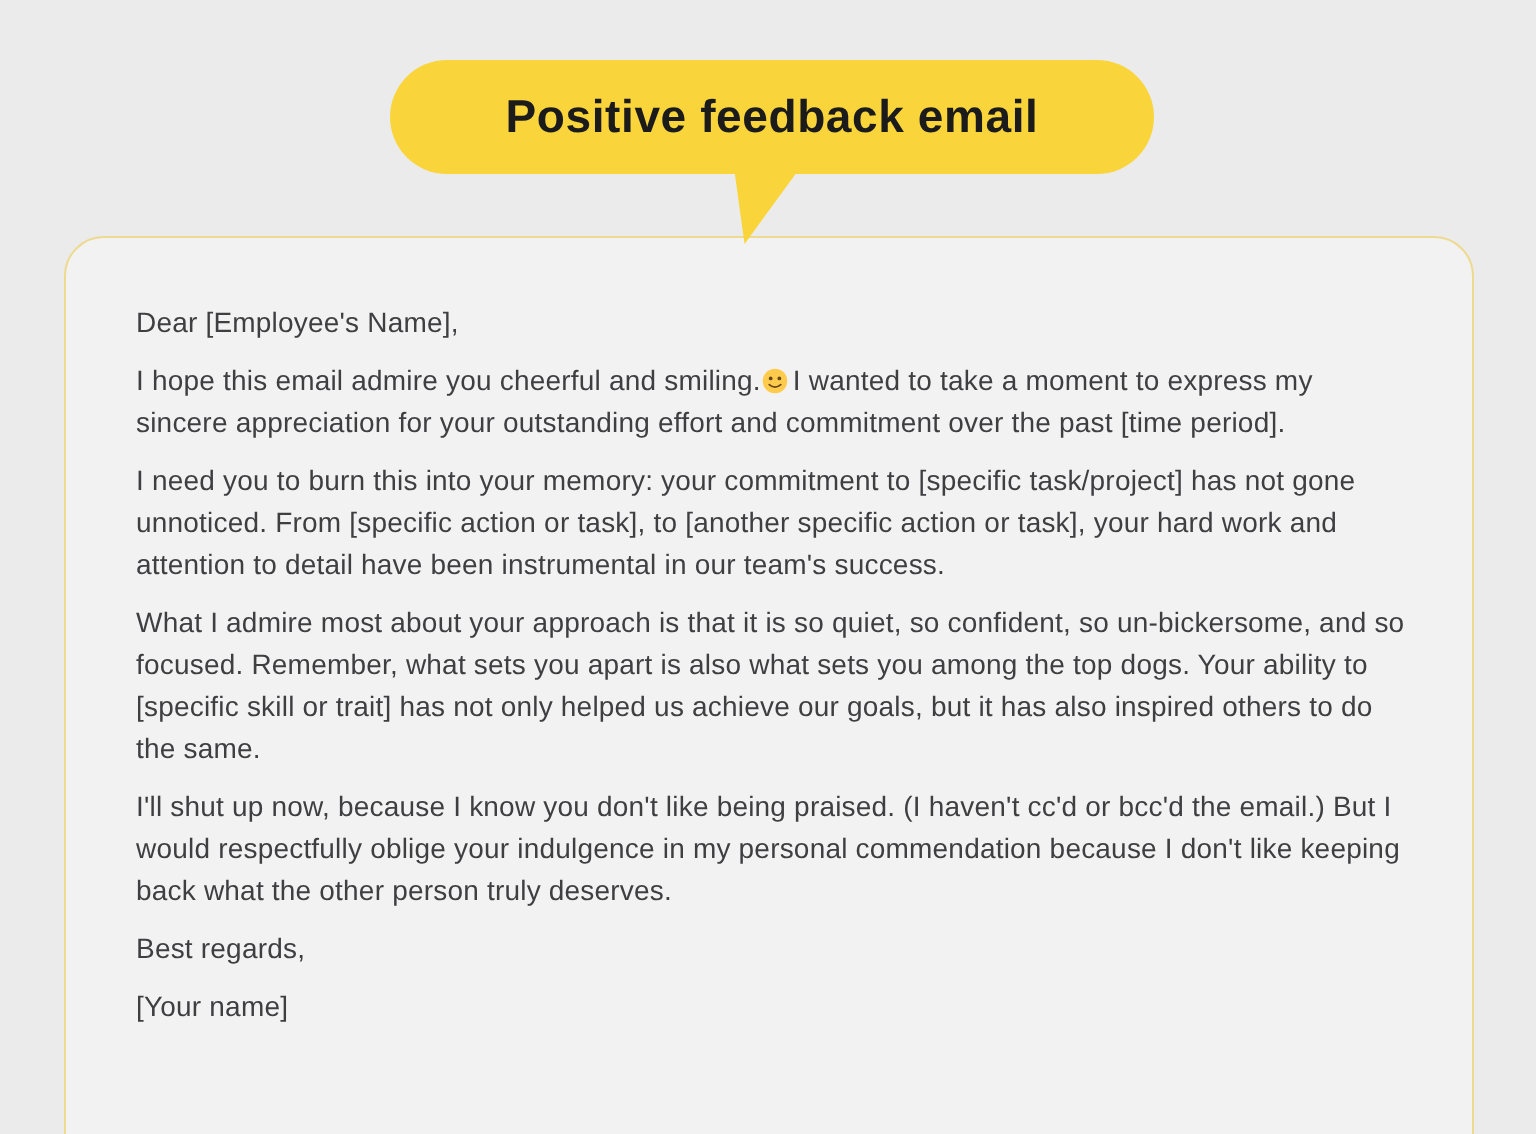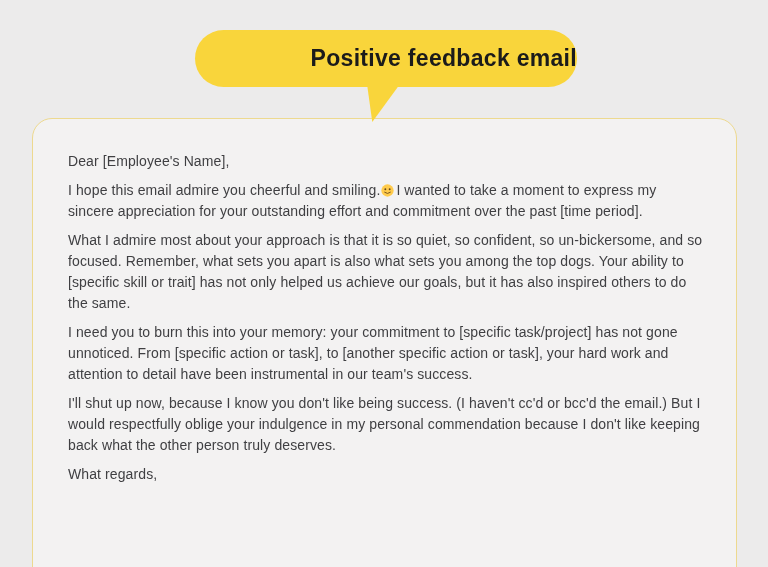--- a/index.html
+++ b/index.html
@@ -13,21 +13,21 @@
   html,body{margin:0;padding:0;}
   body{
     width:768px;height:567px;position:relative;overflow:hidden;
     background:var(--bg);
     font-family:"Liberation Sans","DejaVu Sans",sans-serif;
   }
   .title-bubble{
     position:absolute;left:195px;top:30px;width:382px;height:57px;
     background:var(--bubble-yellow);
     border-radius:29px;
-    display:flex;align-items:center;justify-content:flex-end;
+    display:flex;align-items:center;justify-content:center;
     z-index:3;
   }
   .title-bubble h1{
     margin:0;font-size:23px;font-weight:800;letter-spacing:.3px;
     color:var(--title-color);
   }
   .bubble-tail{
     position:absolute;left:367px;top:84px;width:33px;height:38px;
     background:var(--bubble-yellow);
     clip-path:polygon(0 0,100% 0,16% 100%);
@@ -63,17 +63,18 @@
 <div class="bubble-tail"></div>
 
 <div class="email-card">
   <p>Dear [Employee's Name],</p>
   <p><span>I hope this email admire you cheerful and smiling.</span><svg class="emoji" viewBox="0 0 36 36" aria-hidden="true">
         <circle cx="18" cy="18" r="17" fill="#FFCB4C"></circle>
         <circle cx="12" cy="14.5" r="2.6" fill="#65471B"></circle>
         <circle cx="24" cy="14.5" r="2.6" fill="#65471B"></circle>
         <path d="M10 23 q8 7 16 0" stroke="#65471B" stroke-width="2.4" fill="none" stroke-linecap="round"></path>
       </svg><span>I wanted to take a moment to express my sincere appreciation for your outstanding effort and commitment over the past [time period].</span></p>
+  <p>I need you to burn this into your memory: your commitment to [specific task/project] has not gone unnoticed. From [specific action or task], to [another specific action or task], your hard work and attention to detail have been instrumental in our team's success.</p>
   <p>What I admire most about your approach is that it is so quiet, so confident, so un-bickersome, and so focused. Remember, what sets you apart is also what sets you among the top dogs. Your ability to [specific skill or trait] has not only helped us achieve our goals, but it has also inspired others to do the same.</p>
-  <p>I need you to burn this into your memory: your commitment to [specific task/project] has not gone unnoticed. From [specific action or task], to [another specific action or task], your hard work and attention to detail have been instrumental in our team's success.</p>
-  <p>I'll shut up now, because I know you don't like being success. (I haven't cc'd or bcc'd the email.) But I would respectfully oblige your indulgence in my personal commendation because I don't like keeping back what the other person truly deserves.</p>
-  <p>What regards,</p>
+  <p>I'll shut up now, because I know you don't like being praised. (I haven't cc'd or bcc'd the email.) But I would respectfully oblige your indulgence in my personal commendation because I don't like keeping back what the other person truly deserves.</p>
+  <p>Best regards,</p>
+  <p>[Your name]</p>
 </div>
 
 </body></html>

